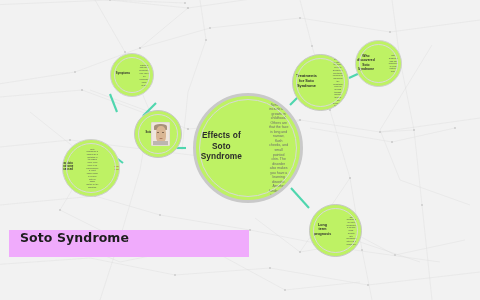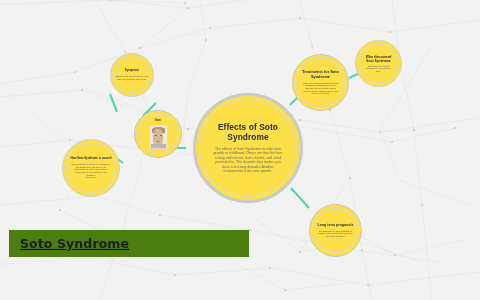--- a/index.html
+++ b/index.html
@@ -27,24 +27,24 @@
     inset: 0;
     width: 480px;
     height: 300px;
     pointer-events: none;
   }
 
   
   .node {
     position: absolute;
     border-radius: 50%;
-    background: #fde047;
+    background: #bef264;
     box-sizing: border-box;
     display: flex;
-    flex-direction: column;
+    flex-direction: row;
     align-items: center;
     justify-content: center;
     text-align: center;
     overflow: hidden;
   }
   .node .ring-inner {
     position: absolute;
     inset: 3px;
     border-radius: 50%;
     border: 0.7px solid #d8d8d8;
@@ -181,24 +181,23 @@
   #node-causes .n-body  { font-size: 2.1px; padding: 0 8px; }
   #node-causes .n-link  { font-size: 2.1px; padding: 0 8px; }
 
   
   #banner {
     position: absolute;
     left: 9px;
     top: 230px;
     width: 240px;
     height: 27px;
-    background: #4d7c0f;
+    background: #f0abfc;
     display: flex;
-    align-items: center;
-    text-decoration: underline;
+    align-items: flex-start;
   }
   #banner-title {
     font-family: "DejaVu Sans", sans-serif;
     font-weight: bold;
     font-size: 12.5px;
     color: #1d1d1d;
     padding-left: 11px;
     letter-spacing: 0.1px;
   }
 

